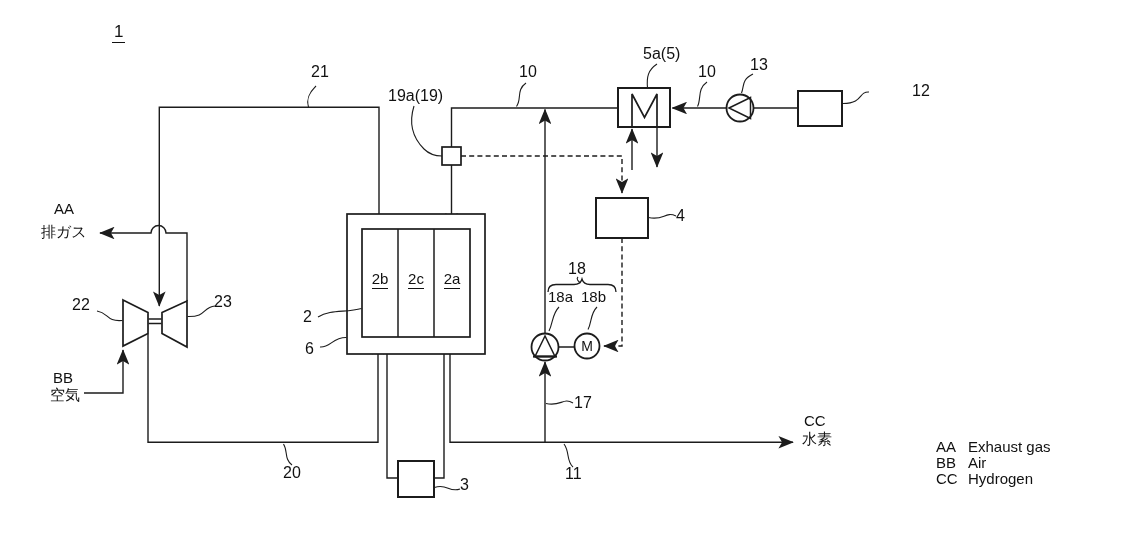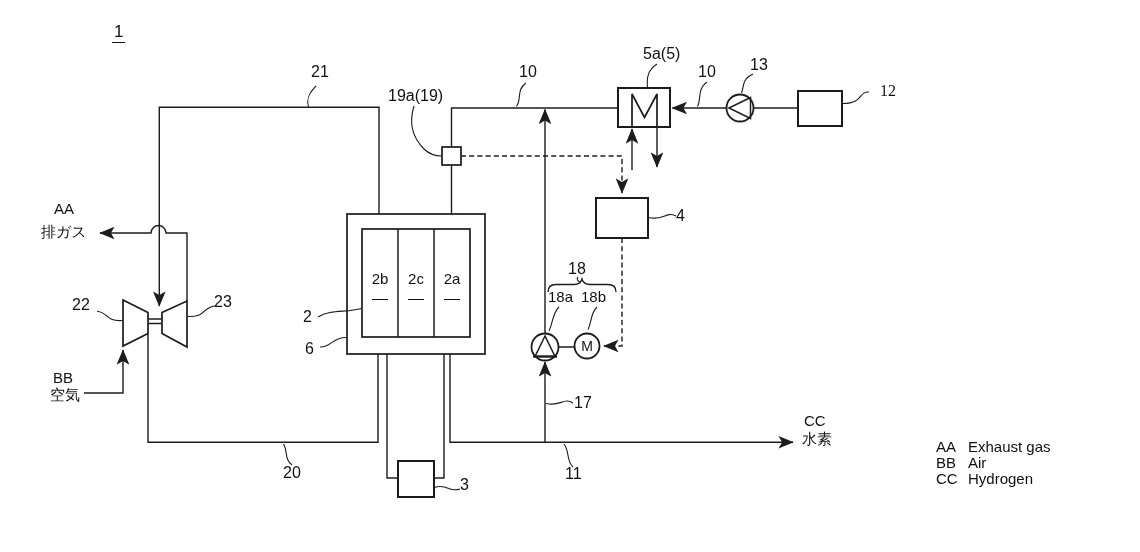--- a/index.html
+++ b/index.html
@@ -5,21 +5,21 @@
   html,body{margin:0;padding:0;background:#ffffff;}
   #fig{position:relative;width:1140px;height:552px;background:#ffffff;overflow:hidden;
        font-family:"Liberation Sans","DejaVu Sans",sans-serif;color:#111;}
   #fig svg{position:absolute;left:0;top:0;}
   .lbl{position:absolute;line-height:1;white-space:nowrap;color:#111;}
   .fs16{font-size:16px;}
   .fs15{font-size:15px;}
   .fs14{font-size:14px;}
   .fig-num{font-size:17px;border-bottom:1.6px solid #111;padding:0 2px 2px 2px;}
   .cell{width:26px;text-align:center;}
-  .cell span{border-bottom:1.5px solid #111;padding-bottom:12px;margin-top:25px;}
+  .cell span{border-bottom:1.5px solid #111;padding-bottom:1px;margin-top:25px;}
   #legend{position:absolute;left:936px;top:438px;font-size:15px;}
   #legend .row{display:flex;height:16px;align-items:center;}
   #legend .code{display:inline-block;width:32px;}
 </style>
 </head>
 <body>
 
 <div id="fig">
 
   <svg width="1140" height="552" viewBox="0 0 1140 552">
@@ -123,21 +123,21 @@
   </svg>
 
   <span class="lbl fig-num" style="left:112px;top:23px;">1</span>
 
   <span class="lbl fs16" style="left:311px;top:64px;">21</span>
   <span class="lbl fs16" style="left:388px;top:88px;">19a(19)</span>
   <span class="lbl fs16" style="left:519px;top:64px;">10</span>
   <span class="lbl fs16" style="left:643px;top:46px;">5a(5)</span>
   <span class="lbl fs16" style="left:698px;top:64px;">10</span>
   <span class="lbl fs16" style="left:750px;top:57px;text-align:center;">13</span>
-  <span class="lbl fs16" style="left:880px;top:83px;font-family:Liberation Serif, serif;">12</span>
+  <span class="lbl fs16" style="left:912px;top:83px;">12</span>
   <span class="lbl fs16" style="left:676px;top:208px;">4</span>
   <span class="lbl fs16" style="left:568px;top:261px;">18</span>
   <span class="lbl fs15" style="left:548px;top:289px;text-align:center;">18a</span>
   <span class="lbl fs15" style="left:581px;top:289px;">18b</span>
   <span class="lbl fs16" style="left:574px;top:395px;">17</span>
   <span class="lbl fs16" style="left:565px;top:466px;">11</span>
   <span class="lbl fs16" style="left:460px;top:477px;">3</span>
   <span class="lbl fs16" style="left:283px;top:465px;">20</span>
   <span class="lbl fs16" style="left:303px;top:309px;">2</span>
   <span class="lbl fs16" style="left:305px;top:341px;">6</span>

